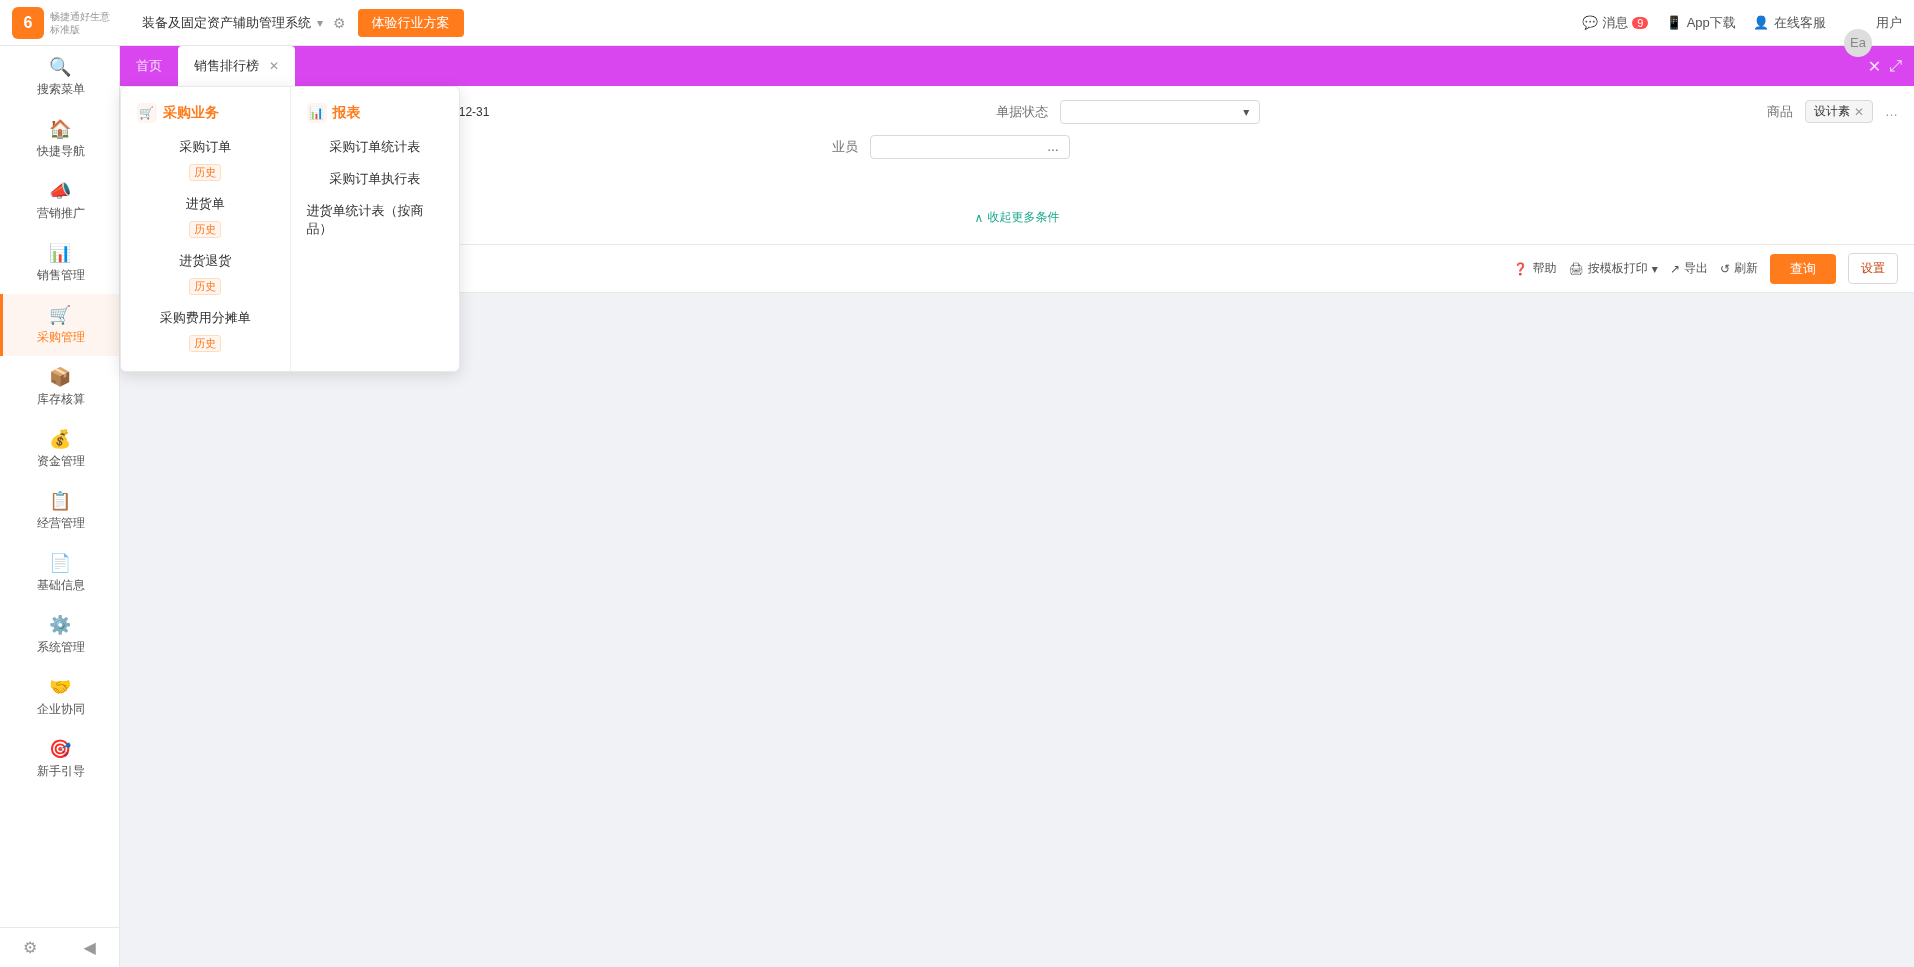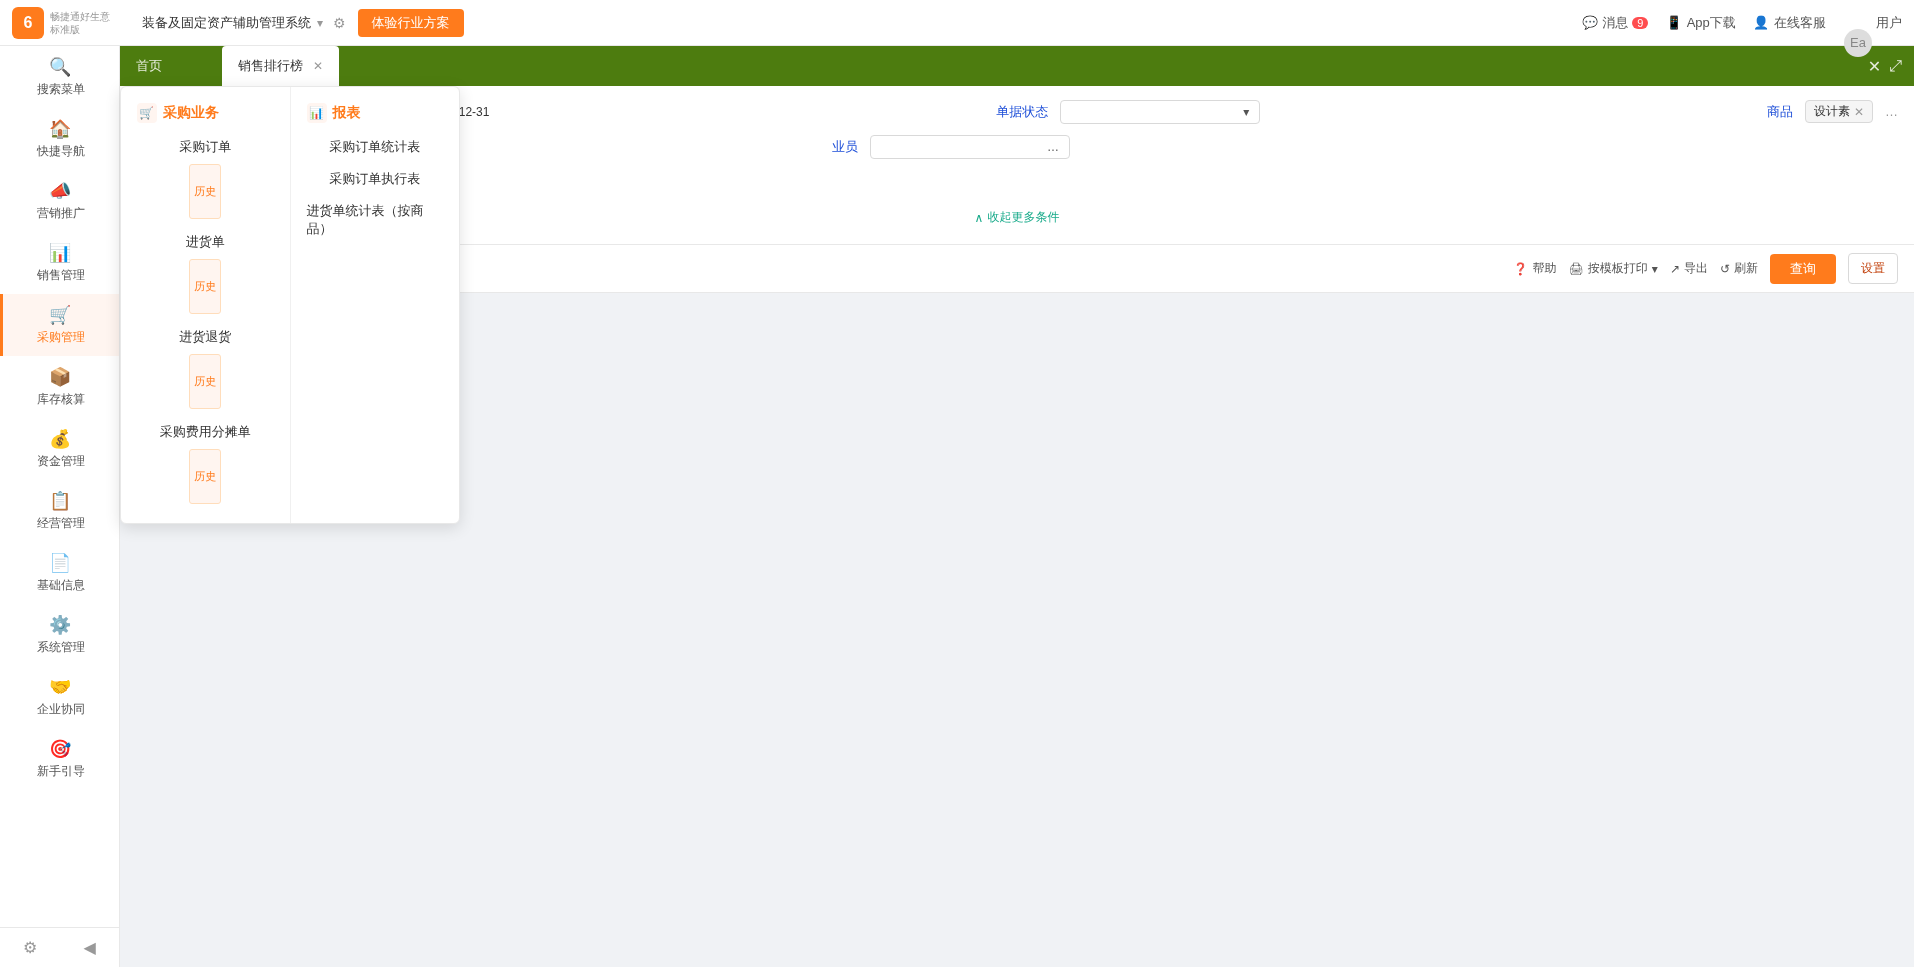--- a/index.html
+++ b/index.html
@@ -104,24 +104,23 @@
       justify-content: space-around;
       padding: 10px 0;
     }
     .sidebar-bottom-btn { cursor: pointer; color: #999; font-size: 16px; }
 
     
     .tab-bar {
       position: fixed;
       top: 46px; left: 120px; right: 0;
       height: 40px;
-      background: #4d7c0f;
+      background: #d946ef;
       display: flex; align-items: center;
       z-index: 80;
-      gap: 44px;
     }
     .tab-item {
       height: 40px;
       display: flex; align-items: center;
       padding: 0 16px;
       cursor: pointer;
       color: rgba(255,255,255,0.85);
       font-size: 13px;
       gap: 6px;
     }
@@ -152,21 +151,21 @@
     .filter-bar {
       background: #fff;
       padding: 12px 16px;
       border-bottom: 1px solid #e8e8e8;
     }
     .filter-row {
       display: flex; align-items: center; gap: 12px;
       margin-bottom: 8px;
     }
     .filter-row:last-child { margin-bottom: 0; }
-    .filter-label { color: #1d4ed8; font-size: 13px; white-space: nowrap; font-family: Liberation Mono, monospace; }
+    .filter-label { color: #737373; font-size: 13px; white-space: nowrap; font-family: Liberation Mono, monospace; }
     .filter-date-group {
       display: flex; align-items: center; gap: 6px;
     }
     .filter-date-btn {
       padding: 4px 10px;
       border: 1px solid #d9d9d9;
       border-radius: 4px;
       cursor: pointer;
       font-size: 12px;
       background: #fff;
@@ -298,21 +297,21 @@
       color: #333;
       font-size: 13px;
       flex-direction: column;
     }
     .history-badge {
       background: #fff5f0;
       color: #ff7b1c;
       border: 1px solid #ffddbb;
       border-radius: 3px;
       font-size: 11px;
-      padding: 19px 4px;
+      padding: 0 4px;
     }
   </style>
 </head>
 <body>
 
 <div class="top-bar">
   <div class="top-bar-logo">
     <div class="logo-icon">
       <span>6</span>
     </div>

